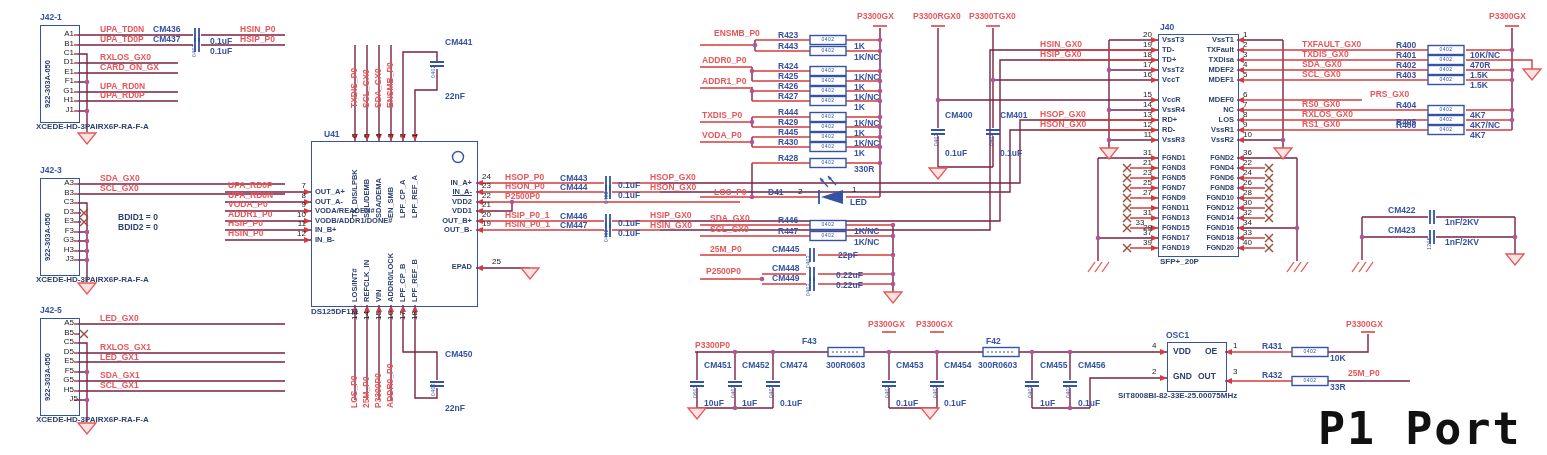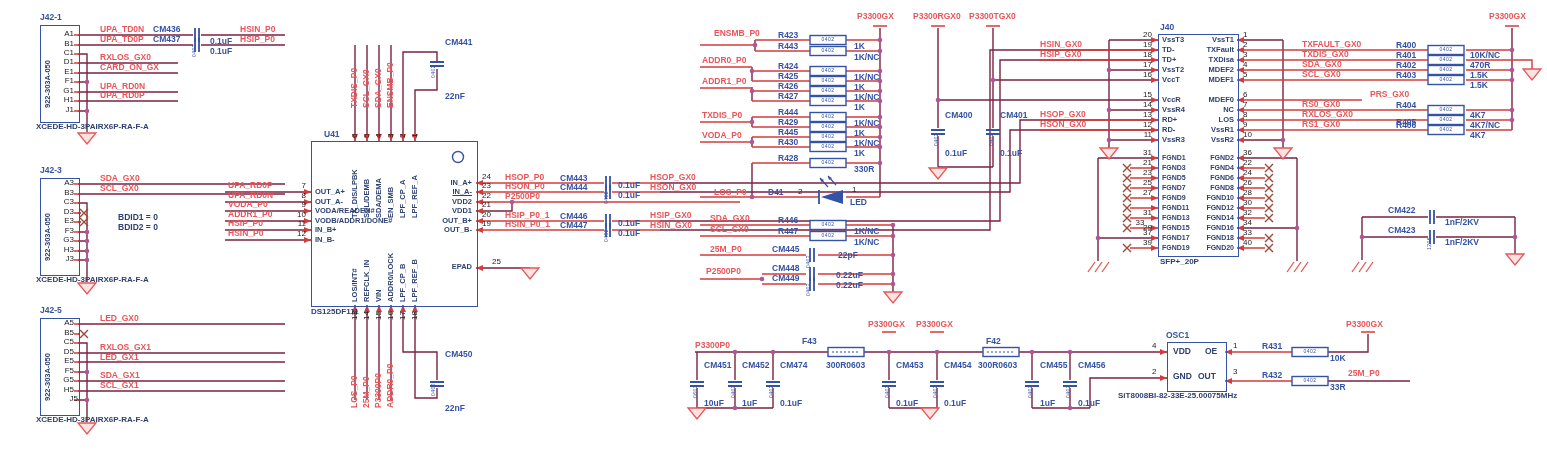--- a/index.html
+++ b/index.html
@@ -817,14 +817,15 @@
       <span class="lbl pkg rot" style="left: 731px; top: 398px;">0402</span>
       <span class="lbl pkg rot" style="left: 769px; top: 398px;">0402</span>
       <span class="lbl pkg rot" style="left: 885px; top: 398px;">0402</span>
       <span class="lbl pkg rot" style="left: 933px; top: 398px;">0402</span>
       <span class="lbl pkg rot" style="left: 1028px; top: 398px;">0402</span>
       <span class="lbl pkg rot" style="left: 1066px; top: 398px;">0402</span>
     </div>
 <div class="lbl pkg rot" style="left:693px;top:398px">0603</div>
 <div class="lbl pkg rot" style="left:1427px;top:250px">1206</div>
 
+<div class="title" style="left:1318px;top:402px">P1 Port</div>
 
 </div>
 
 </body></html>

